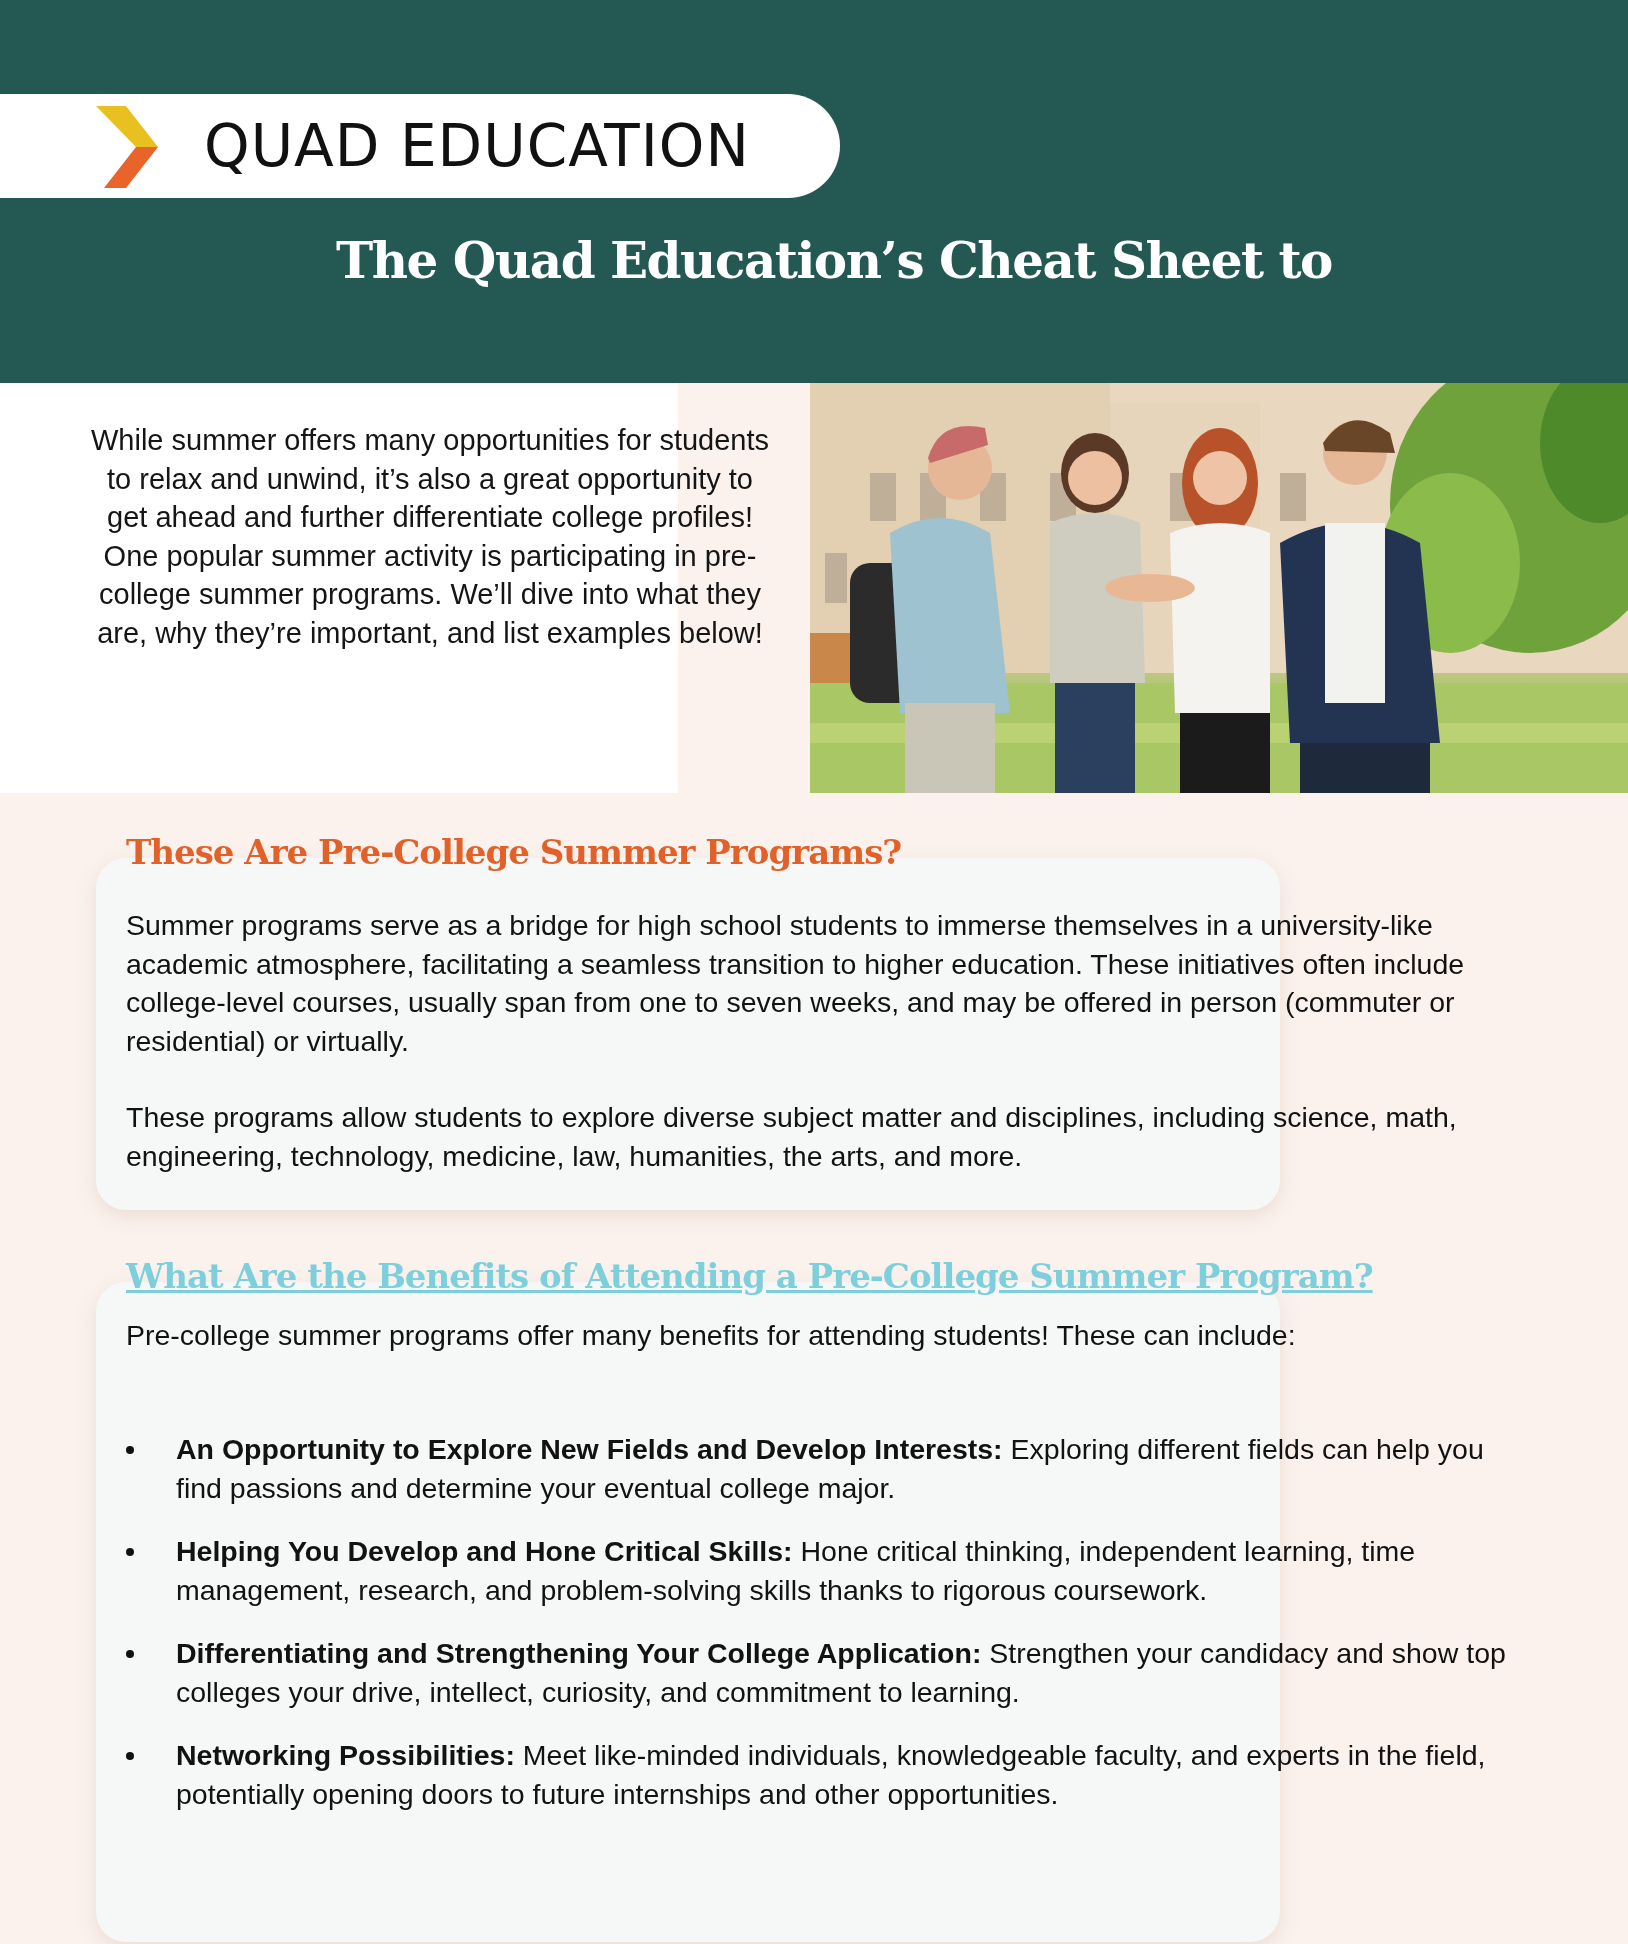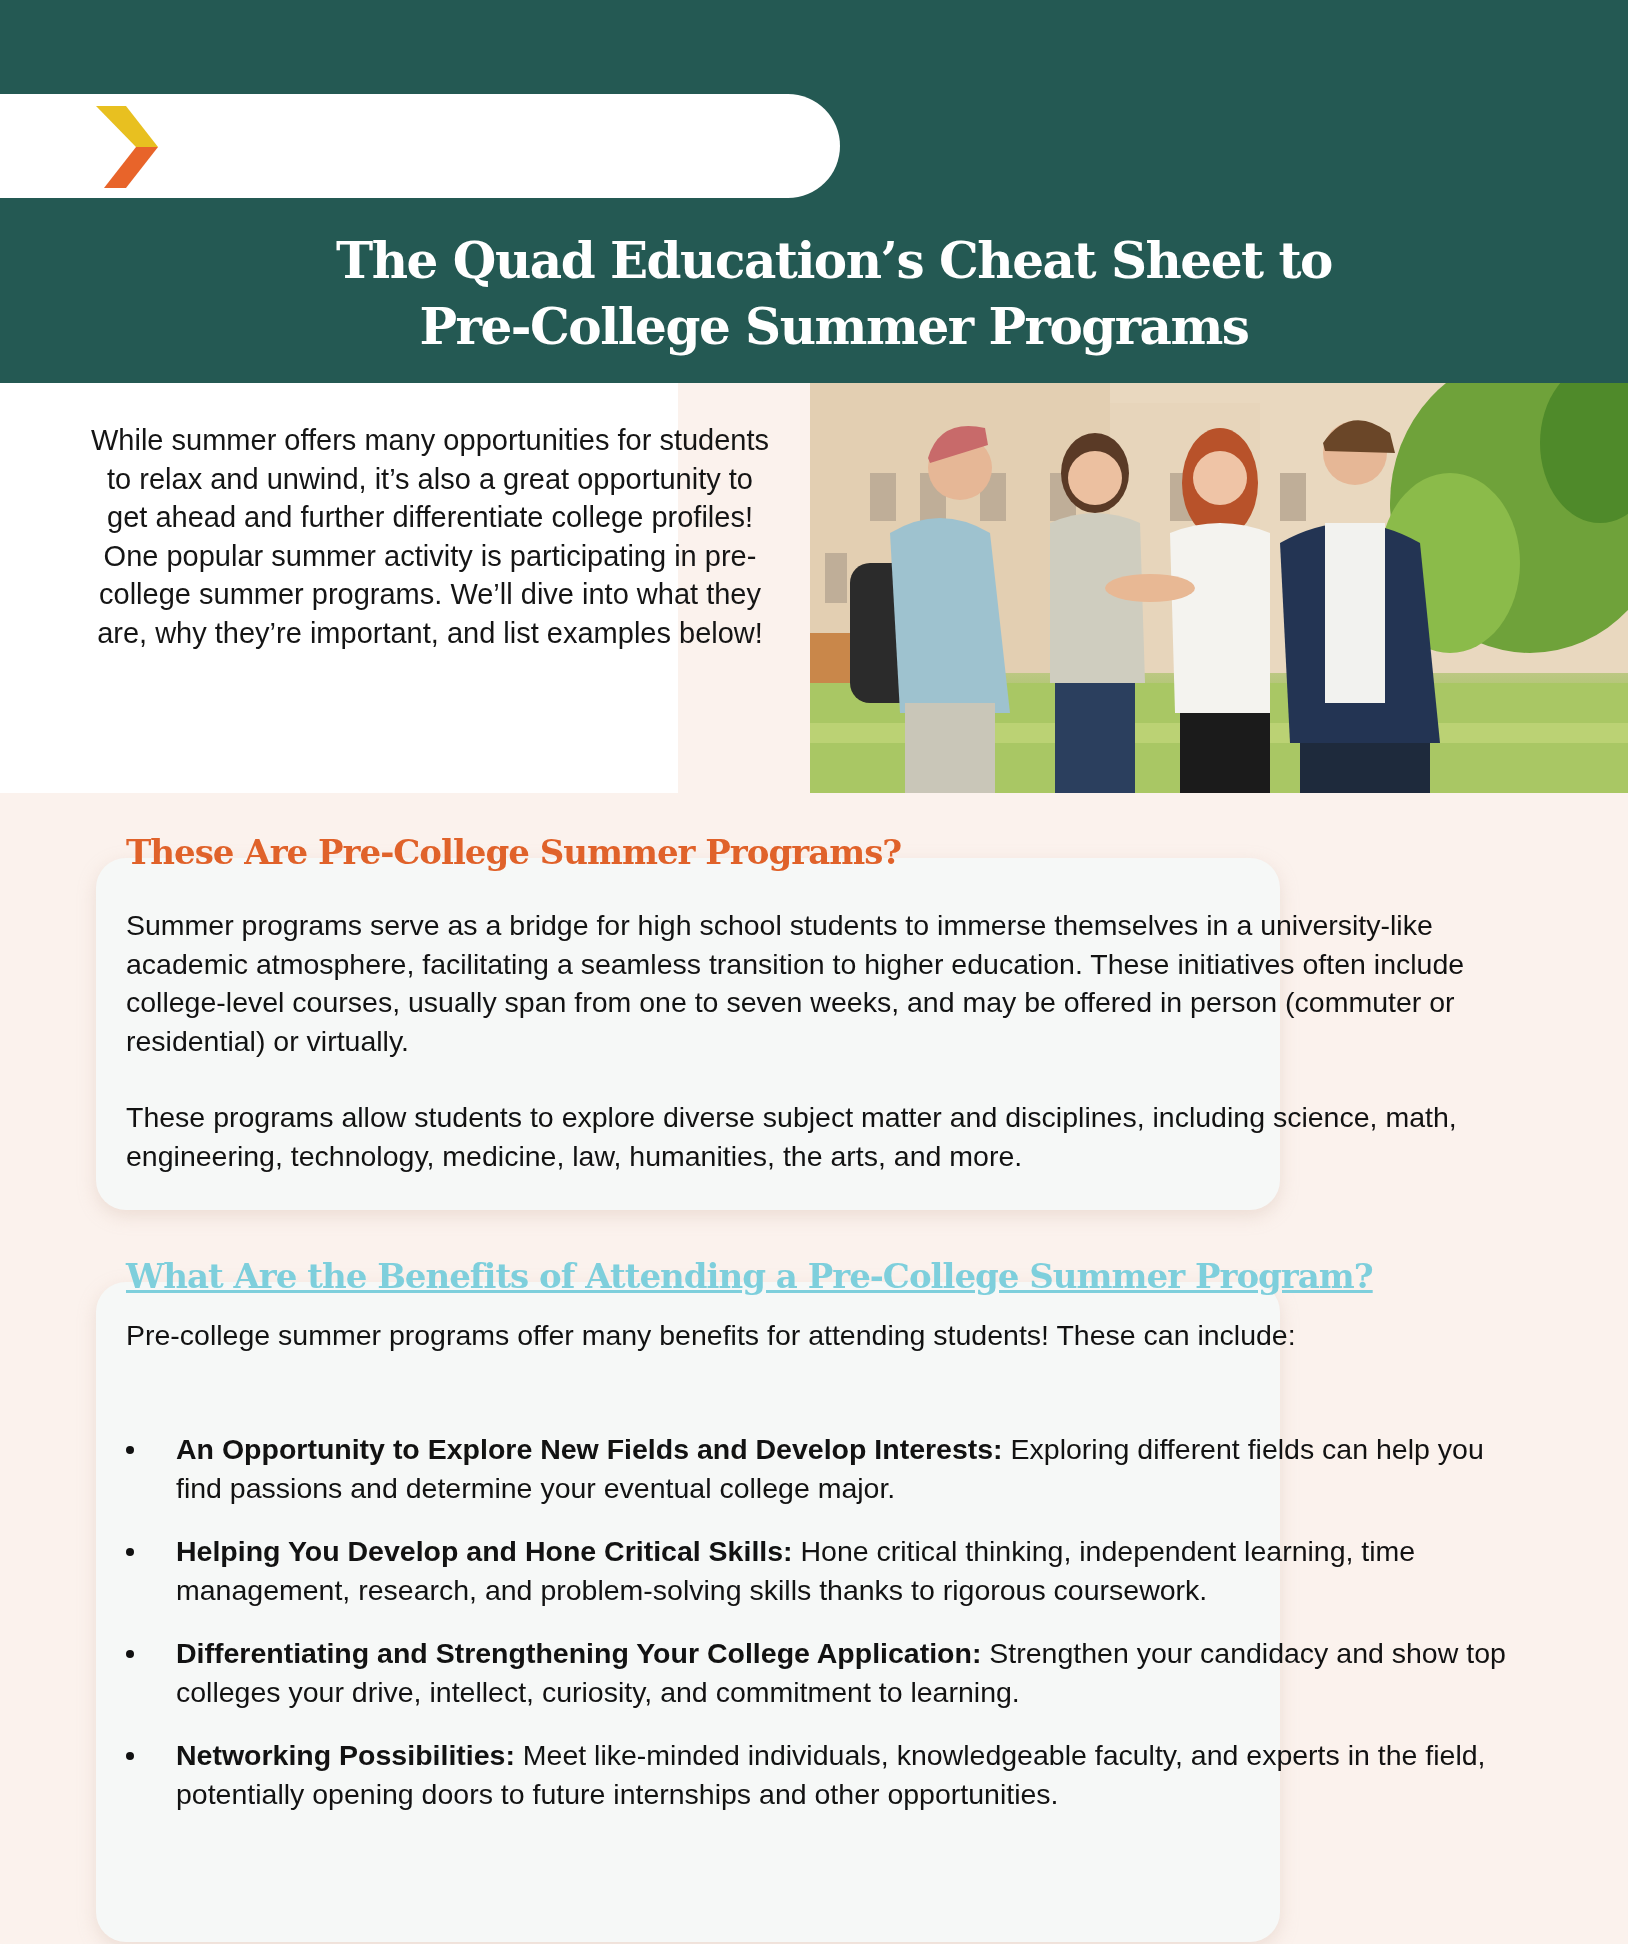--- a/index.html
+++ b/index.html
@@ -90,24 +90,24 @@
   </style>
 </head>
 <body>
 
 <div class="header">
   <div class="logo-pill">
     <svg class="logo-mark" viewBox="0 0 84 82">
       <polygon points="0,0 30,0 62,41 40,41" fill="#e8c020"></polygon>
       <polygon points="40,41 62,41 30,82 8,82" fill="#e8642a"></polygon>
     </svg>
+    <div class="logo-text">QUAD EDUCATION</div>
   </div>
   <div class="title">
     <span>The Quad Education’s Cheat Sheet to</span>
-    <span>Pre-College Summer Programs</span>
   </div>
 </div>
 
 <div class="intro">
   <div class="intro-text">While summer offers many opportunities for students to relax and unwind, it’s also a great opportunity to get ahead and further differentiate college profiles! One popular summer activity is participating in pre-college summer programs. We’ll dive into what they are, why they’re important, and list examples below!</div>
 </div>
 <div class="photo" title="Four smiling students stacking hands together outside a university building">
   <svg width="818" height="410" viewBox="0 0 818 410">
 
     <rect x="0" y="0" width="818" height="290" fill="#e9d8bf"></rect>

